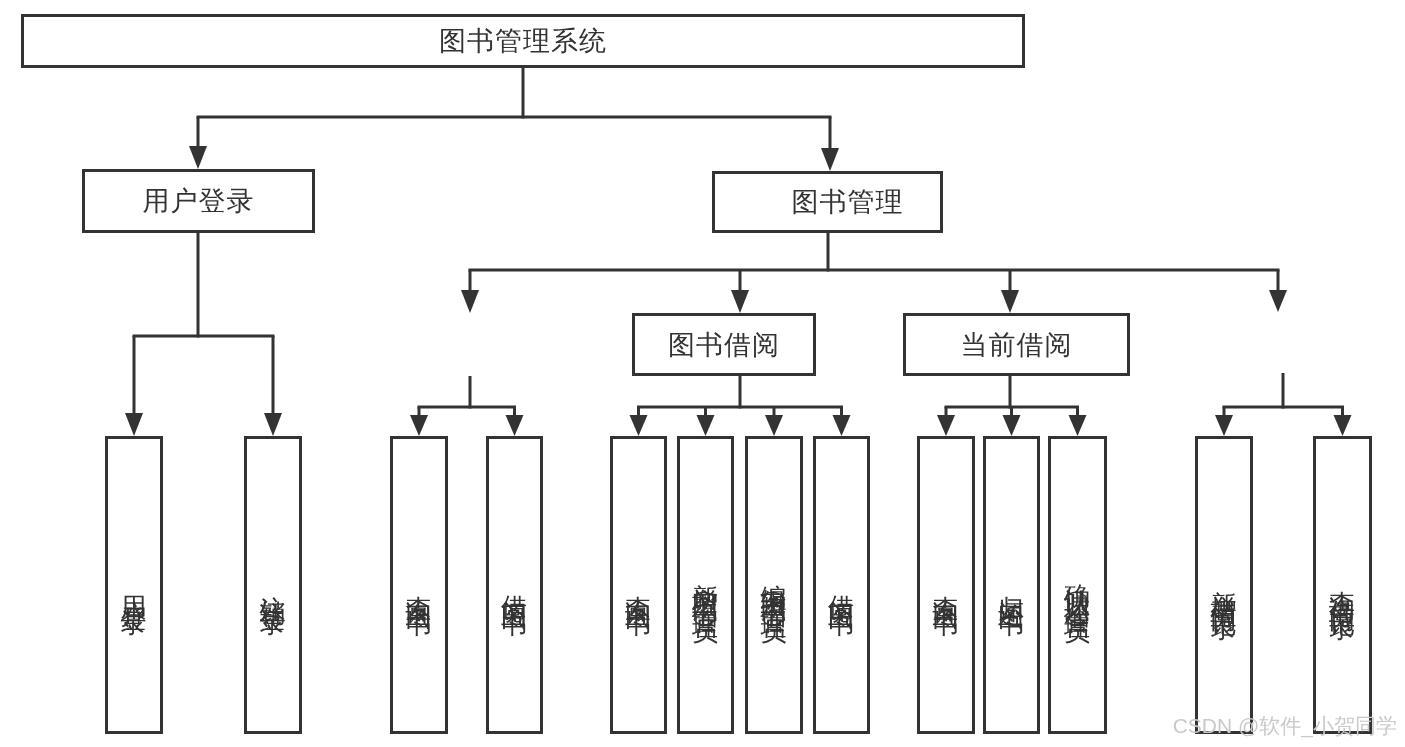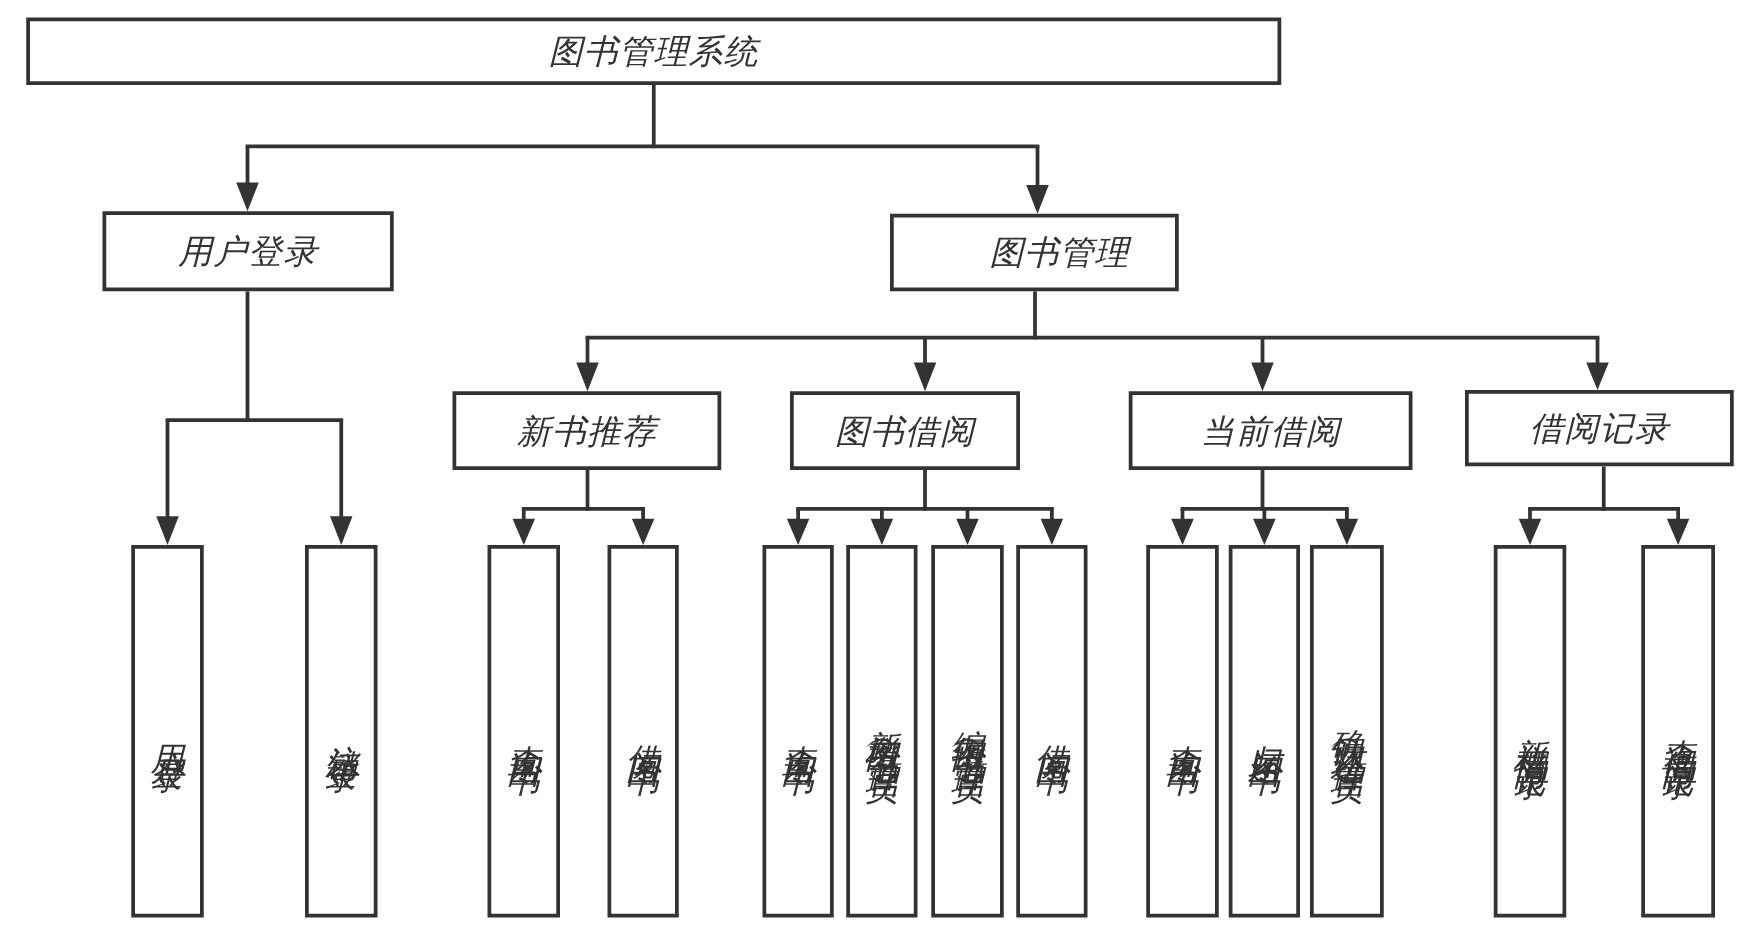--- a/index.html
+++ b/index.html
@@ -11,21 +11,20 @@
   * { margin: 0; padding: 0; }
   html, body { background: var(--background); }
   body { font-family: "Liberation Sans", sans-serif; }
 
   .stage {
     position: relative;
     width: 1405px;
     height: 747px;
     background: var(--background);
     overflow: hidden;
-    font-style: italic;
   }
 
   .connectors {
     position: absolute;
     inset: 0;
     width: 1405px;
     height: 747px;
     color: var(--line);
     pointer-events: none;
   }
@@ -169,24 +168,22 @@
       <line x1="1342.5" y1="407" x2="1342.5" y2="418"></line>
       <polygon points="1333.5,415 1351.5,415 1342.5,436" fill="currentColor" stroke="none"></polygon>
     </g>
   </svg>
 
   <div class="node n-root">图书管理系统</div>
 
   <div class="node n-user">用户登录</div>
   <div class="node n-book">图书管理</div>
 
-  <div class="node n-g1">新书推荐</div>
   <div class="node n-g2">图书借阅</div>
   <div class="node n-g3">当前借阅</div>
-  <div class="node n-g4">借阅记录</div>
 
   <div class="node leaf n-l1">
     <span>用户登录</span>
   </div>
   <div class="node leaf n-l2">
     <span>注销登录</span>
   </div>
 
   <div class="node leaf n-l3">
     <span>查询图书</span>
@@ -218,13 +215,14 @@
     <span>确认归还（管理员）</span>
   </div>
 
   <div class="node leaf n-l12">
     <span>新增借阅记录</span>
   </div>
   <div class="node leaf n-l13">
     <span>查询借阅记录</span>
   </div>
 
+  <div class="watermark">CSDN @软件_小贺同学</div>
 </div>
 
 </body></html>

